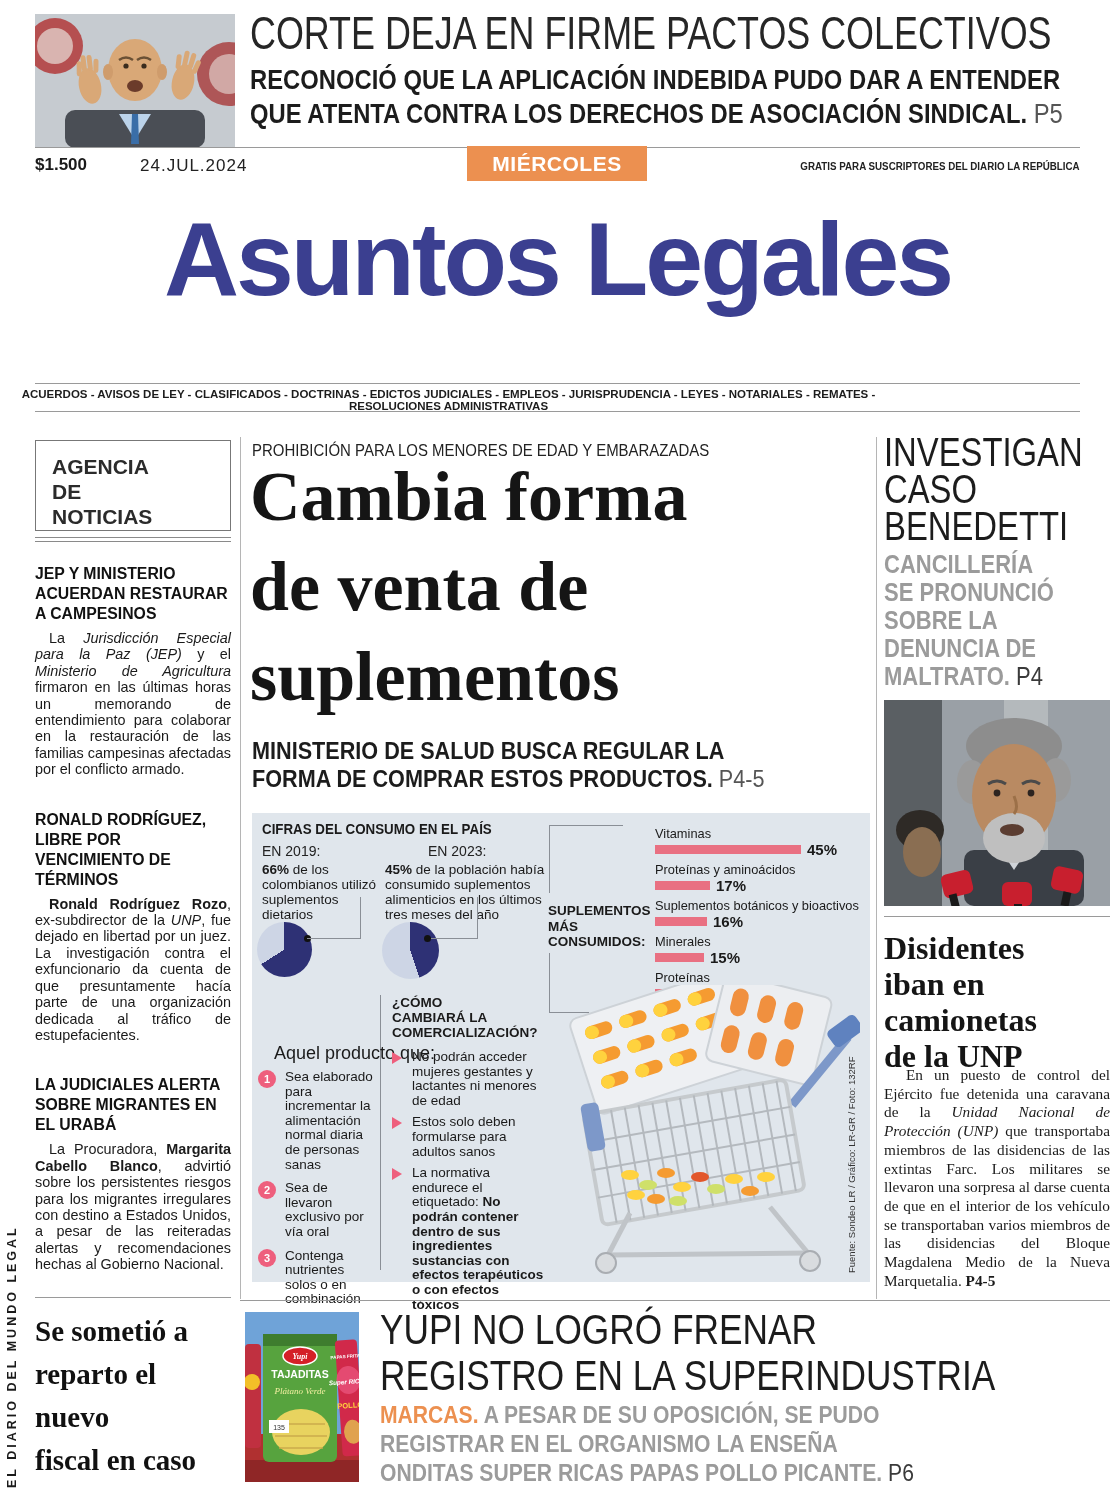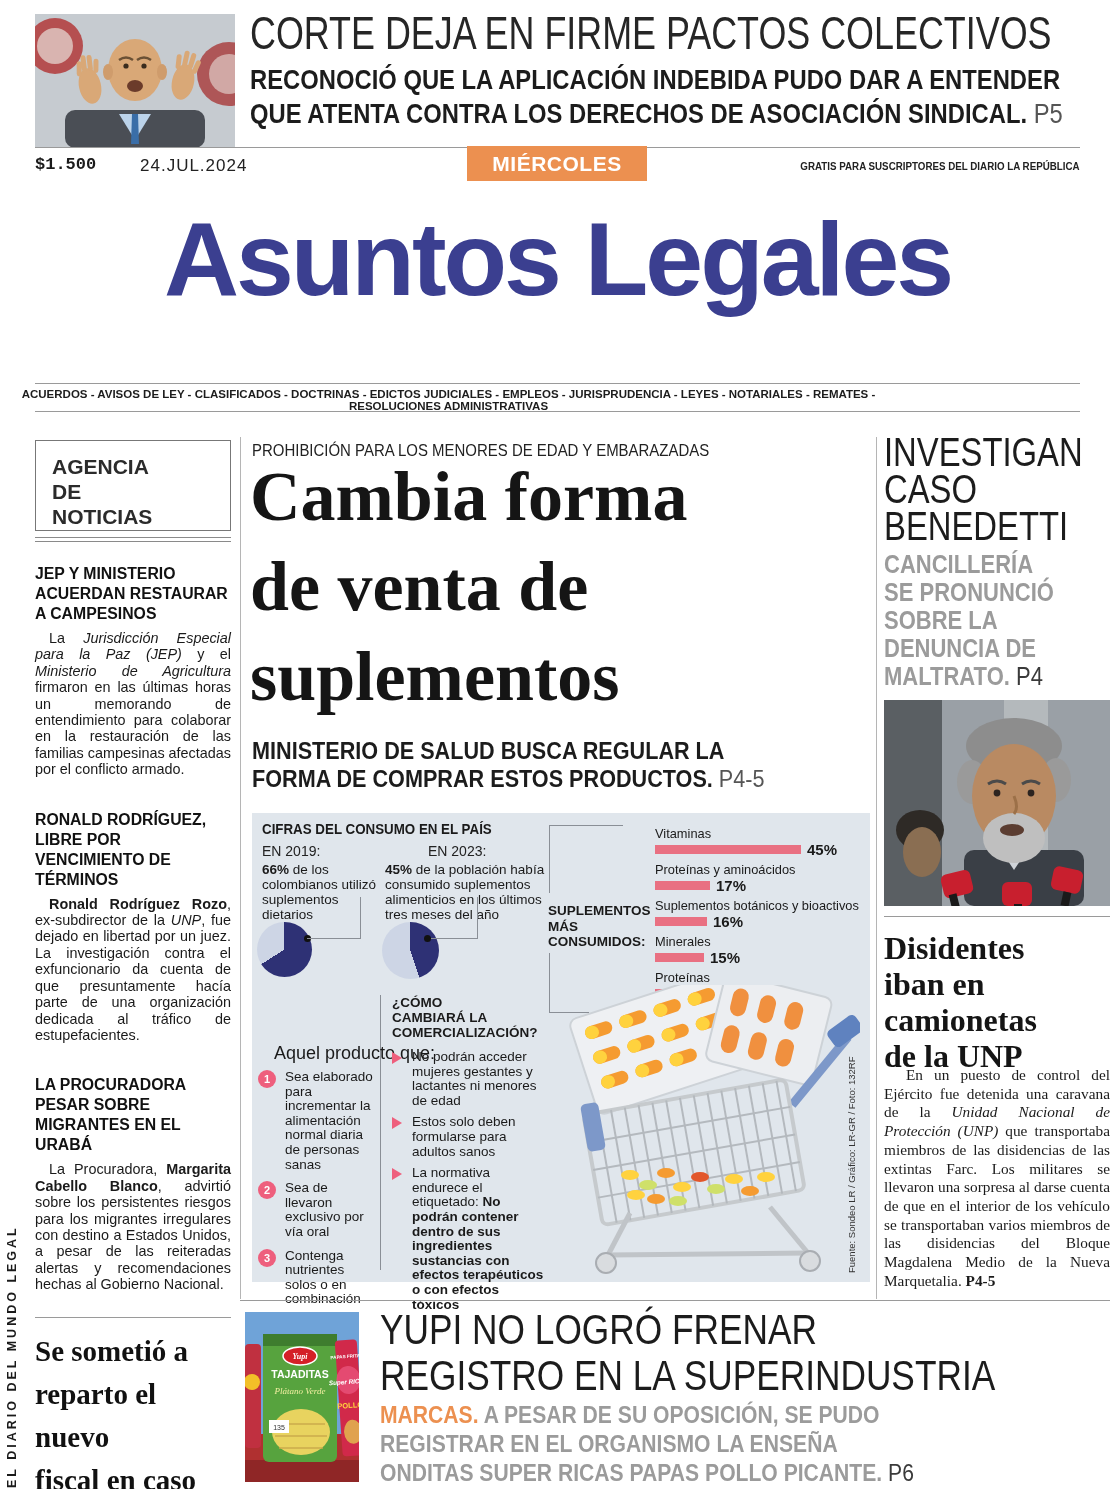--- a/index.html
+++ b/index.html
@@ -14,21 +14,21 @@
   .cx92{transform:scaleX(.92);transform-origin:0 0;}
   .cxr85{transform:scaleX(.85);transform-origin:100% 0;}
   .rule{position:absolute;border-top:1px solid #9a9a9a;}
   .vline{position:absolute;width:1px;background:#b5b5b5;}
   
   .hdr-photo{left:35px;top:14px;width:200px;height:134px;overflow:hidden;}
   .hdr-text{left:250px;top:6px;width:1060px;}
   .hdr-h1{font-size:46px;font-weight:400;color:#262626;white-space:nowrap;letter-spacing:0;}
   .hdr-sub{font-size:28px;font-weight:bold;color:#1c1c1c;line-height:34px;margin-top:3px;white-space:nowrap;}
   .pageref{font-weight:400;color:#555;}
-  .price{left:35px;top:155px;font-size:17px;font-weight:bold;font-family:Liberation Mono, monospace;}
+  .price{left:35px;top:155px;font-size:17px;font-weight:bold;}
   .date{left:140px;top:156px;font-size:17px;letter-spacing:1px;color:#222;}
   .weekday{left:467px;top:146px;width:180px;height:35px;background:#ec9050;color:#fff;
            font-weight:bold;font-size:21px;text-align:center;line-height:35px;letter-spacing:.5px;}
   .promo{right:35px;top:160px;font-size:11.5px;font-weight:bold;color:#222;white-space:nowrap;}
   
   .masthead{left:0;top:200px;width:1115px;text-align:center;font-size:104px;font-weight:bold;
             color:#3b3f90;letter-spacing:-3px;}
   .nav{left:0;top:388px;width:897px;text-align:center;font-size:11.5px;font-weight:bold;color:#1c1c1c;}
   
   .sidebar{left:35px;top:440px;width:196px;}
@@ -150,21 +150,21 @@
     <div>
         <div class="sb-art">
           <h3 class="sb-title">JEP Y MINISTERIO ACUERDAN RESTAURAR A CAMPESINOS</h3>
           <p class="sb-body">La <i>Jurisdicción Especial para la Paz (JEP)</i> y el <i>Ministerio de Agricultura</i> firmaron en las últimas horas un memorando de entendimiento para colaborar en la restauración de las familias campesinas afectadas por el conflicto armado.</p>
         </div>
         <div class="sb-art">
           <h3 class="sb-title">RONALD RODRÍGUEZ, LIBRE POR VENCIMIENTO DE TÉRMINOS</h3>
           <p class="sb-body"><b>Ronald Rodríguez Rozo</b>, ex-subdirector de la <i>UNP</i>, fue dejado en libertad por un juez. La investigación contra el exfuncionario da cuenta de que presuntamente hacía parte de una organización dedicada al tráfico de estupefacientes.</p>
         </div>
         <div class="sb-art">
-          <h3 class="sb-title">LA PROCURADORA PESAR SOBRE MIGRANTES EN EL URABÁ</h3>
+          <h3 class="sb-title">LA JUDICIALES ALERTA SOBRE MIGRANTES EN EL URABÁ</h3>
           <p class="sb-body">La Procuradora, <b>Margarita Cabello Blanco</b>, advirtió sobre los persistentes riesgos para los migrantes irregulares con destino a Estados Unidos, a pesar de las reiteradas alertas y recomendaciones hechas al Gobierno Nacional.</p>
         </div>
       </div>
     <div class="sb-rule"></div>
     <div class="feature serif">
       <div class="feat-title">Se sometió a<br>reparto el nuevo<br>fiscal en caso<br>Nicolás Petro</div>
 
     </div>
   </div>
 

